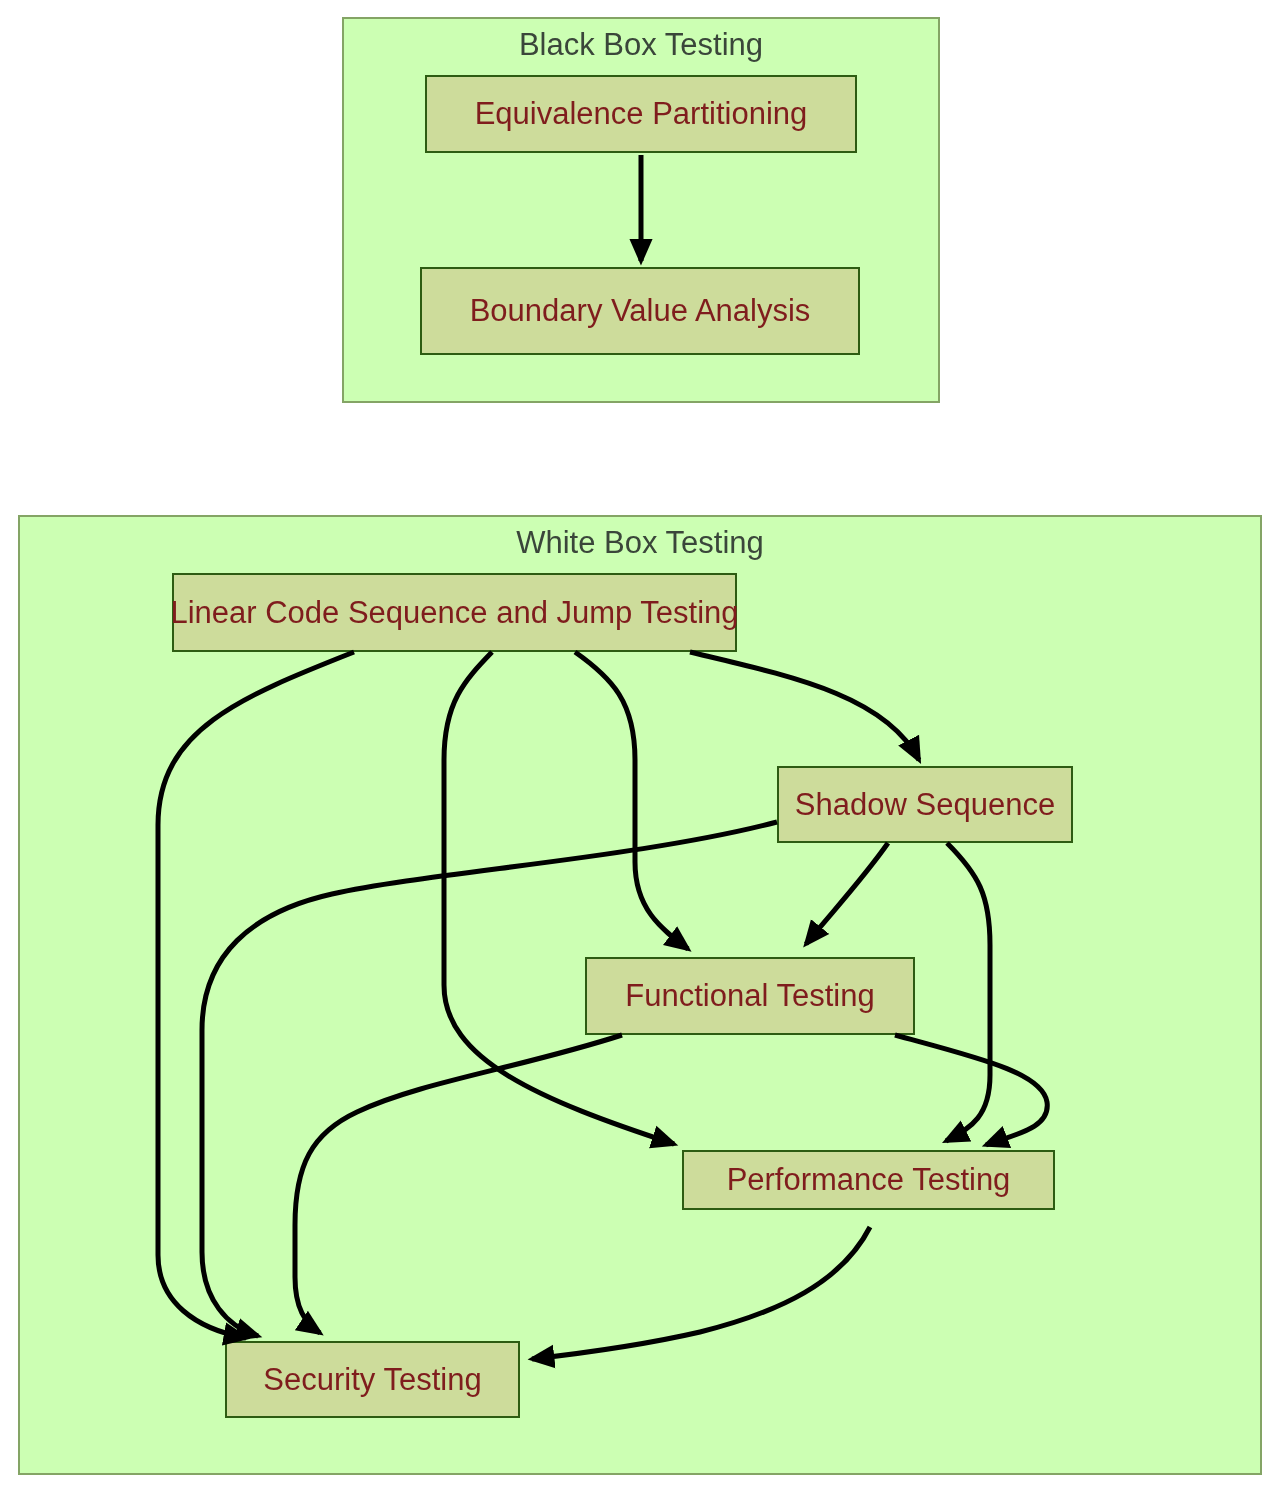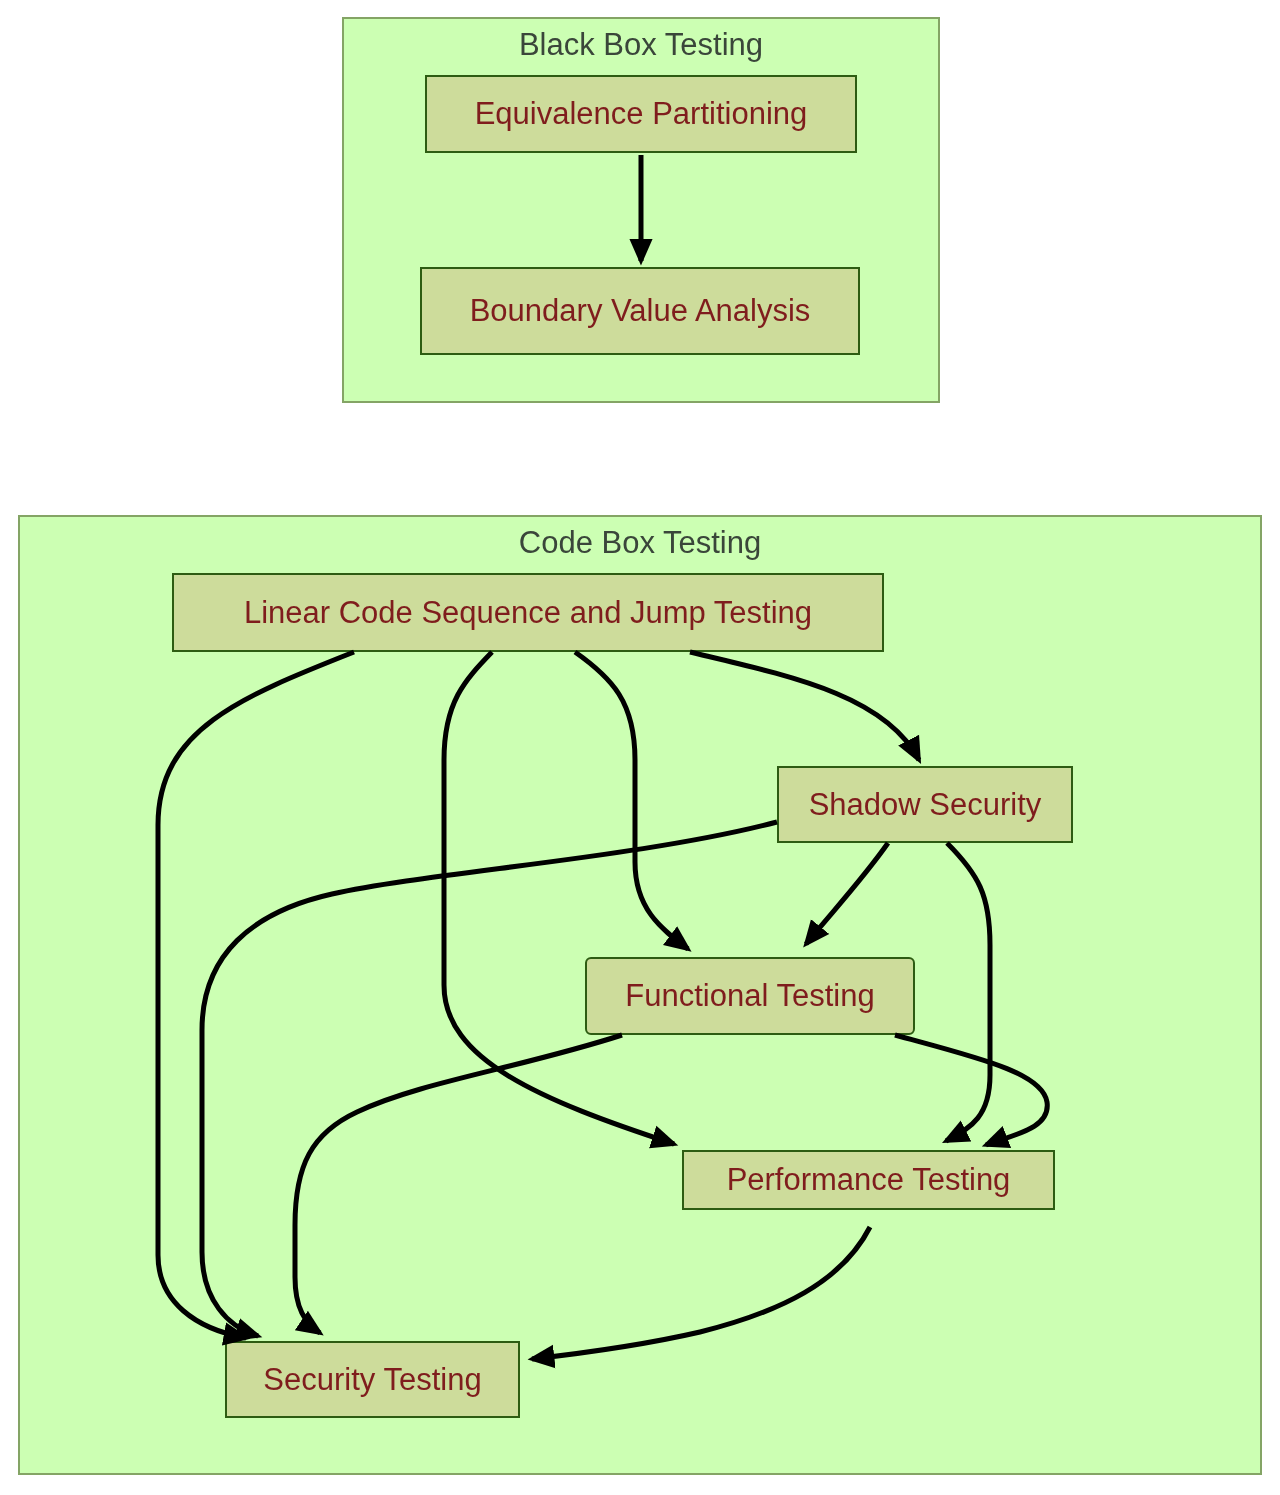--- a/index.html
+++ b/index.html
@@ -41,23 +41,23 @@
     justify-content: center;
     font-size: 31px;
     color: #7f1d1d;
     white-space: nowrap;
   }
   #cluster-black-box { left: 342px; top: 17px;  width: 598px;  height: 386px; }
   #cluster-white-box { left: 18px;  top: 515px; width: 1244px; height: 960px; }
 
   #node-ep          { left: 425px; top: 75px;   width: 432px; height: 78px; }
   #node-bva         { left: 420px; top: 267px;  width: 440px; height: 88px; }
-  #node-lcsj        { left: 172px; top: 573px;  width: 712px; height: 79px; }
+  #node-lcsj        { left: 172px; top: 573px;  width: 565px; height: 79px; }
   #node-shadow      { left: 777px; top: 766px;  width: 296px; height: 77px; }
-  #node-functional  { left: 585px; top: 957px;  width: 330px; height: 78px; border-radius: 6px; }
+  #node-functional  { left: 585px; top: 957px;  width: 330px; height: 78px; }
   #node-performance { left: 682px; top: 1150px; width: 373px; height: 60px; }
   #node-security    { left: 225px; top: 1341px; width: 295px; height: 77px; }
 
   svg.edges {
     position: absolute;
     left: 0;
     top: 0;
     pointer-events: none;
   }
   svg.edges path.edge {
@@ -69,28 +69,28 @@
 </head>
 <body>
 
 <div class="canvas">
 
   <div class="cluster" id="cluster-black-box">
     <div class="cluster-title">Black Box Testing</div>
   </div>
 
   <div class="cluster" id="cluster-white-box">
-    <div class="cluster-title">Code Box Testing</div>
+    <div class="cluster-title">White Box Testing</div>
   </div>
 
   <div class="node" id="node-ep">Equivalence Partitioning</div>
   <div class="node" id="node-bva">Boundary Value Analysis</div>
 
   <div class="node" id="node-lcsj">Linear Code Sequence and Jump Testing</div>
-  <div class="node" id="node-shadow">Shadow Security</div>
+  <div class="node" id="node-shadow">Shadow Sequence</div>
   <div class="node" id="node-functional">Functional Testing</div>
   <div class="node" id="node-performance">Performance Testing</div>
   <div class="node" id="node-security">Security Testing</div>
 
   <svg class="edges" width="1280" height="1495" viewBox="0 0 1280 1495">
     <defs>
       <marker id="ah" viewBox="0 0 10 10" refX="8" refY="5" markerWidth="5.6" markerHeight="5.6" orient="auto" markerUnits="strokeWidth">
         <path d="M 0 0.8 L 9.6 5 L 0 9.2 Z" fill="#000000"></path>
       </marker>
     </defs>

